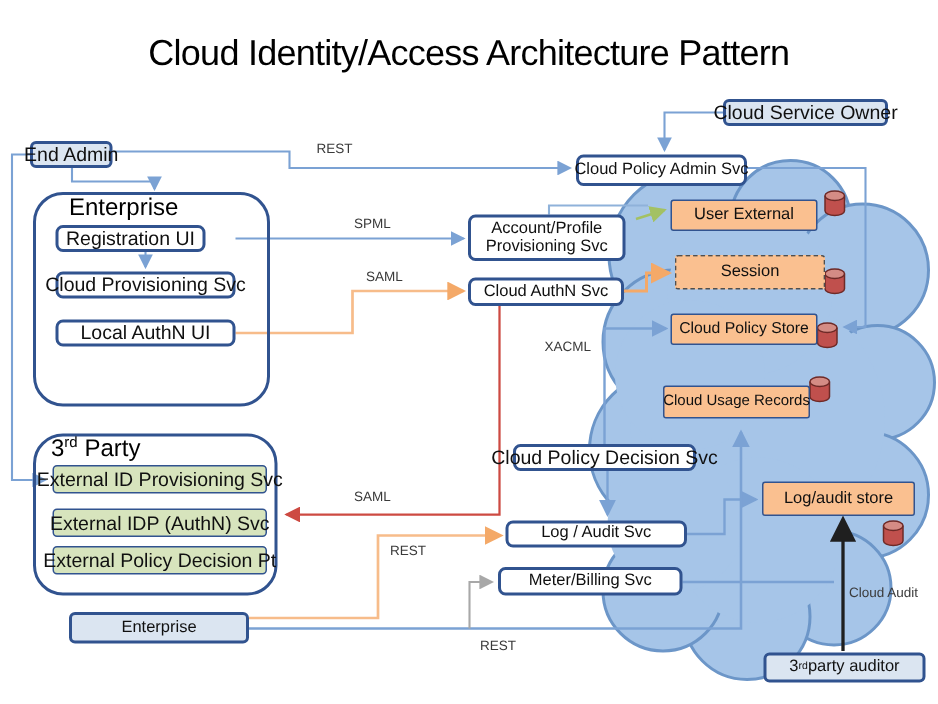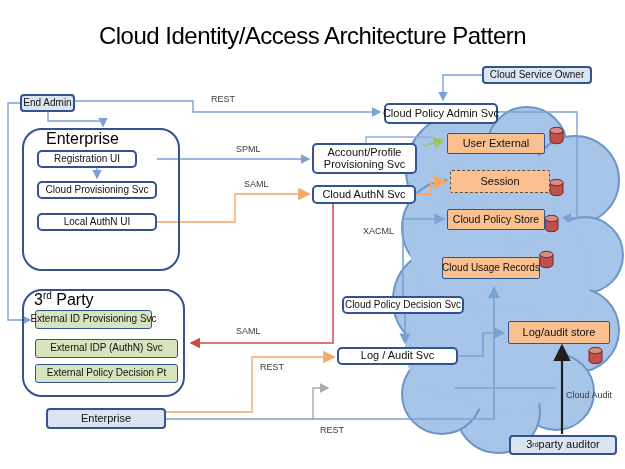--- a/index.html
+++ b/index.html
@@ -9,21 +9,21 @@
   }
   .title {
     position:absolute; top:22px; left:0; width:100%; text-align:center;
     font-size:24px; color:#000; letter-spacing:-0.5px; z-index:3;
   }
   svg.layer { position:absolute; left:0; top:0; z-index:1; }
   .box {
     position:absolute; box-sizing:border-box; z-index:2;
     display:flex; align-items:center; justify-content:center; text-align:center;
     background:#ffffff; border:2px solid #31538f; border-radius:5px;
-    font-size:10px; line-height:1.05; color:#101010; white-space:nowrap; padding:0 2px;
+    font-size:13px; line-height:1.05; color:#101010; white-space:nowrap; padding:0 2px;
   }
   .box.wrap { white-space:normal; }
   .fill-blue   { background:#dbe5f1; border-radius:4px; }
   .fill-green  { background:#d7e4bd; border-width:1.5px; border-radius:3px; }
   .fill-orange { background:#fac090; border-width:1.6px; border-radius:2px; font-size:11px; }
   .dashed      { border:1.6px dashed #4f4f4f; }
   .container {
     position:absolute; box-sizing:border-box; z-index:1;
     border:2px solid #31538f; border-radius:20px; background:transparent;
   }
@@ -134,28 +134,29 @@
   <div class="container-label" style="left:34px; top:290px;"><span>3</span><sup>rd</sup><span> Party</span></div>
 
   <div class="box fill-blue" style="left:20px; top:94px; width:55px; height:18px;">End Admin</div>
   <div class="box fill-blue" style="left:482px; top:66px; width:110px; height:18px;">Cloud Service Owner</div>
   <div class="box" style="left:384px; top:103px; width:114px; height:21px; font-size:11px;">Cloud Policy Admin Svc</div>
 
   <div class="box" style="left:37px; top:150px; width:100px; height:18px;">Registration UI</div>
   <div class="box" style="left:37px; top:181px; width:120px; height:18px;">Cloud Provisioning Svc</div>
   <div class="box" style="left:37px; top:213px; width:120px; height:18px;">Local AuthN UI</div>
 
-  <div class="box fill-green" style="left:35px; top:310px; width:117px; height:19px;">External ID Provisioning Svc</div>
+  <div class="box fill-green" style="left:35px; top:310px; width:143px; height:19px;">External ID Provisioning Svc</div>
   <div class="box fill-green" style="left:35px; top:339px; width:143px; height:19px;">External IDP (AuthN) Svc</div>
   <div class="box fill-green" style="left:35px; top:364px; width:143px; height:19px;">External Policy Decision Pt</div>
 
   <div class="box wrap" style="left:312px; top:143px; width:105px; height:31px; font-size:11px;">Account/Profile Provisioning Svc</div>
   <div class="box" style="left:312px; top:185px; width:104px; height:19px; font-size:11px;">Cloud AuthN Svc</div>
   <div class="box" style="left:342px; top:296px; width:122px; height:18px;">Cloud Policy Decision Svc</div>
   <div class="box" style="left:337px; top:347px; width:121px; height:18px; font-size:11px;">Log / Audit Svc</div>
+  <div class="box" style="left:332px; top:378px; width:123px; height:19px; font-size:11px;">Meter/Billing Svc</div>
 
   <div class="box fill-blue" style="left:46px; top:408px; width:120px; height:21px; font-size:11px;">Enterprise</div>
   <div class="box fill-blue" style="left:509px; top:435px; width:108px; height:20px; font-size:11px;">
       <span>3</span>
       <sup style="font-size:7px;">rd</sup>
       <span> party auditor</span>
     </div>
 
   <div class="box fill-orange" style="left:447px; top:133px; width:98px; height:21px;">User External</div>
   <div class="box fill-orange dashed" style="left:450px; top:170px; width:100px; height:23px;">Session</div>

